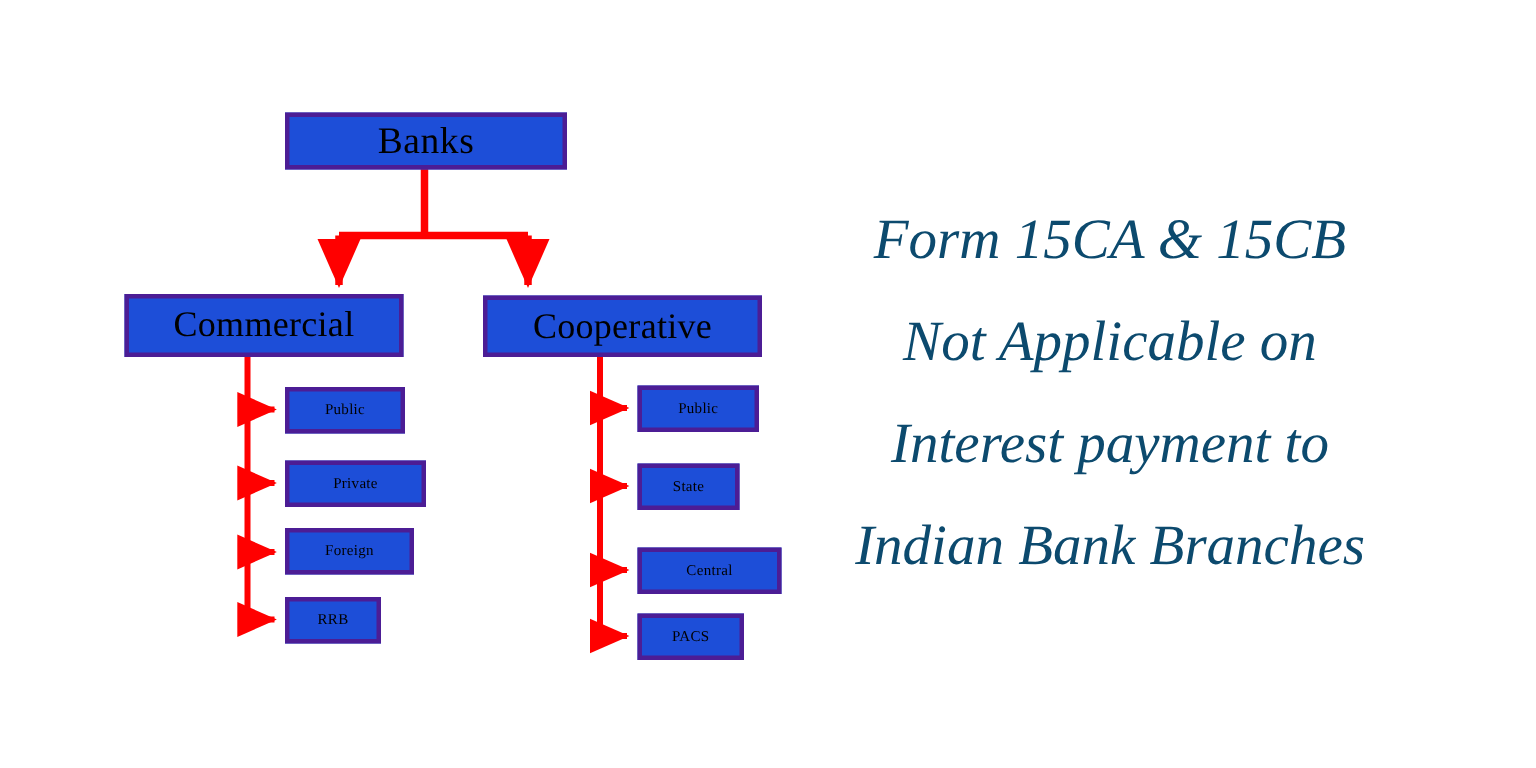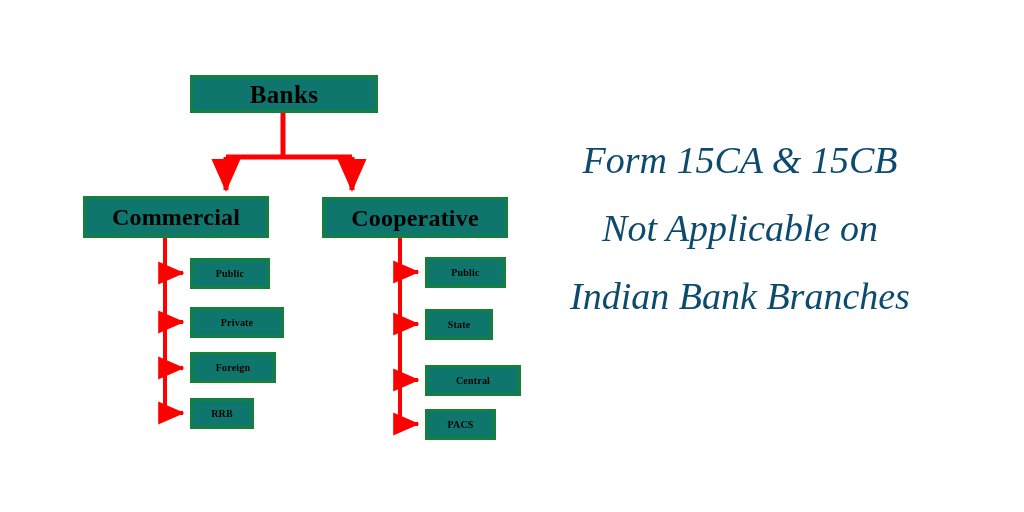--- a/index.html
+++ b/index.html
@@ -22,27 +22,27 @@
     position: absolute;
     left: 0;
     top: 0;
     width: 1024px;
     height: 512px;
     pointer-events: none;
   }
   .node {
     position: absolute;
     box-sizing: border-box;
-    background: #0f766e;
-    border: 3px solid #15803d;
+    background: #1d4ed8;
+    border: 3px solid #4c1d95;
     display: flex;
     align-items: center;
     justify-content: center;
     color: #000000;
-    font-weight: bold;
+    font-weight: normal;
     font-family: "Liberation Serif", "DejaVu Serif", serif;
     line-height: 1;
     white-space: nowrap;
     z-index: 2;
   }
   .node-root {
     font-size: 25px;
     letter-spacing: 0.4px;
   }
   .node-branch {
@@ -138,16 +138,17 @@
   <div class="node node-leaf" style="left:425px; top:365px; width:96px; height:31px;">
     <span>Central</span>
   </div>
   <div class="node node-leaf" style="left:425px; top:409px; width:71px; height:31px;">
     <span>PACS</span>
   </div>
 
   <div id="caption">
     <span class="cap-line">Form 15CA &amp; 15CB</span>
     <span class="cap-line">Not Applicable on</span>
+    <span class="cap-line">Interest payment to</span>
     <span class="cap-line">Indian Bank Branches</span>
   </div>
 
 </div>
 
 </body></html>

